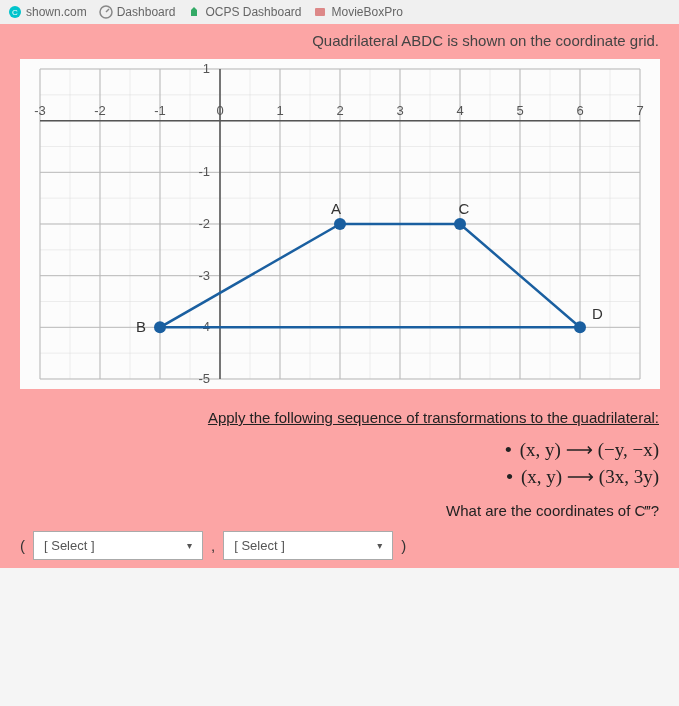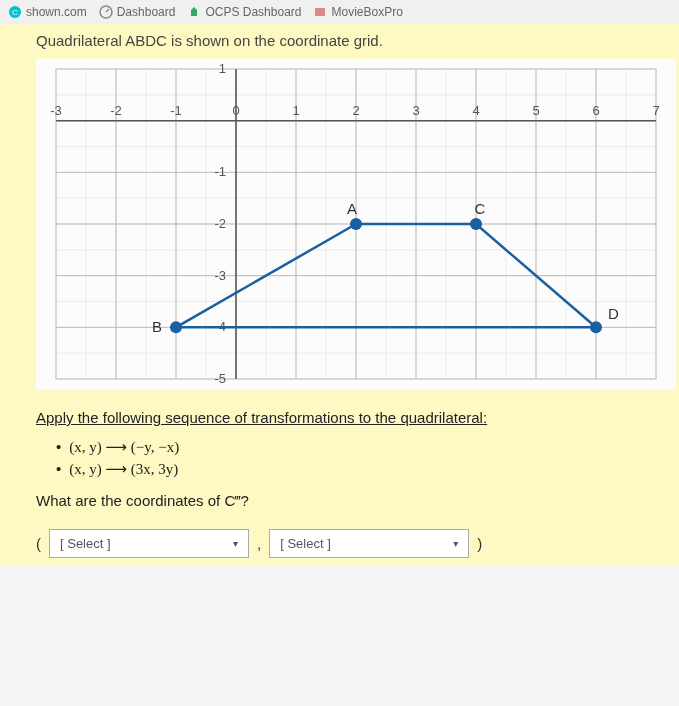--- a/index.html
+++ b/index.html
@@ -16,22 +16,23 @@
       gap: 12px;
       padding: 4px 8px;
       background: #f0f0f0;
       font-size: 12px;
       color: #666;
       height: 24px;
     }
     .bookmark-item { display: flex; align-items: center; gap: 4px; white-space: nowrap; }
     .bookmark-icon { width: 14px; height: 14px; display: inline-flex; align-items: center; justify-content: center; }
     .content {
-      padding: 8px 36px;
-      background: #fef9c3;
+      padding: 8px 20px;
+      background: #fca5a5;
+      text-align: right;
     }
     .question-text {
       font-size: 15px;
       color: #444;
       margin-bottom: 10px;
     }
     .grid-container {
       width: 640px;
       height: 330px;
       position: relative;
@@ -44,45 +45,45 @@
       color: #222;
       margin-bottom: 12px;
       text-decoration: underline;
     }
     .transform-list {
       list-style: none;
       padding-left: 20px;
       margin-bottom: 14px;
     }
     .transform-list li {
-      font-size: 15px;
+      font-size: 19px;
       color: #222;
       margin-bottom: 4px;
       font-family: 'Times New Roman', serif;
     }
     .bullet { font-family: Arial, sans-serif; margin-right: 8px; }
     .question2 {
       font-size: 15px;
       color: #222;
-      margin-bottom: 20px;
+      margin-bottom: 12px;
     }
     .answer-row {
       display: flex;
       align-items: center;
       gap: 8px;
       font-size: 15px;
       color: #333;
     }
     .select-box {
       border: 1px solid #aaa;
       background: #fff;
       padding: 6px 10px;
       font-size: 13px;
       color: #555;
-      width: 200px;
+      width: 170px;
       display: flex;
       justify-content: space-between;
       align-items: center;
       cursor: pointer;
     }
     .chev { font-size: 10px; color: #555; }
   </style>
 </head>
 <body>
 

